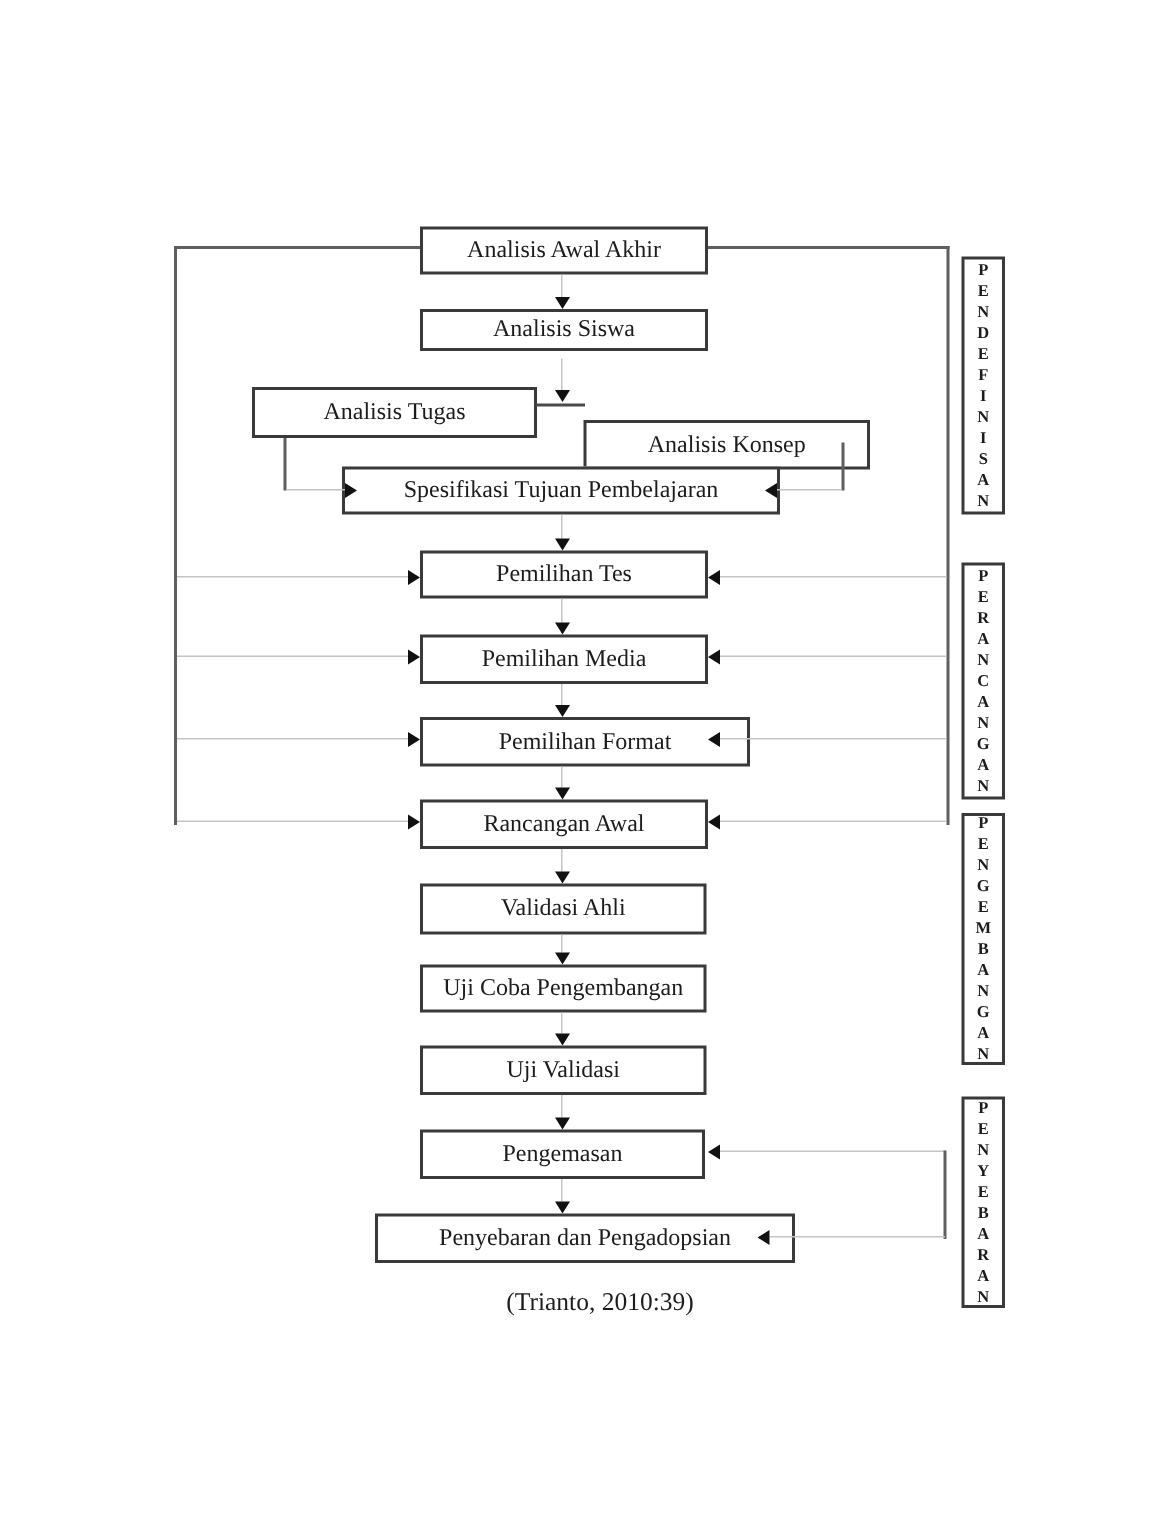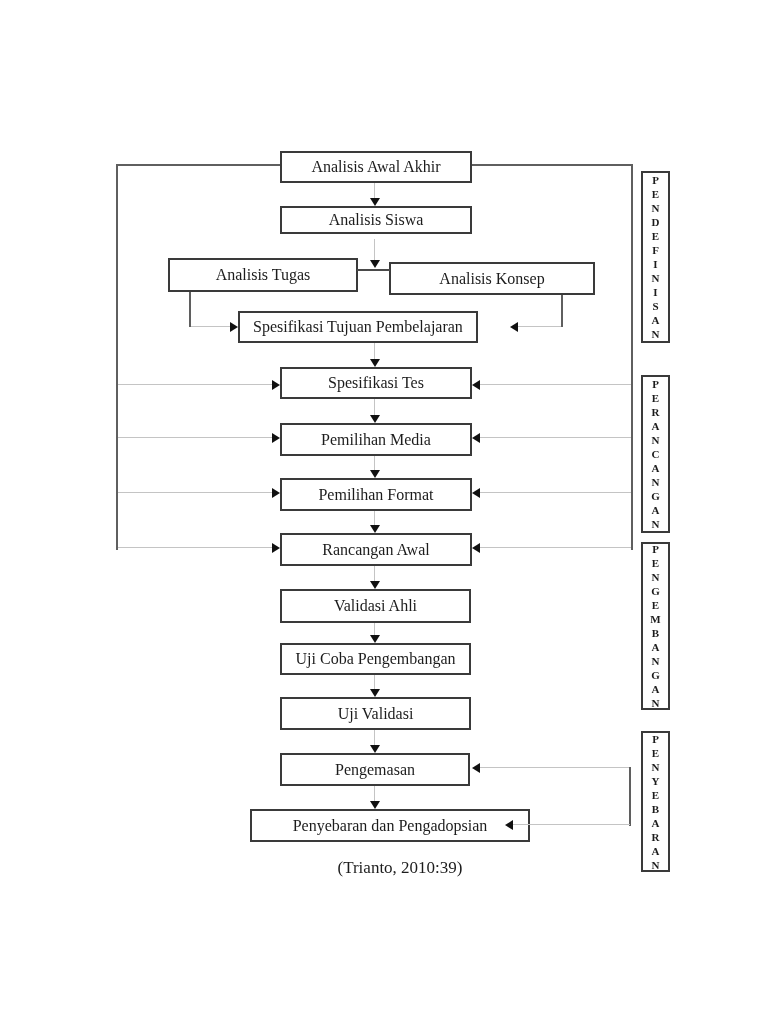--- a/index.html
+++ b/index.html
@@ -34,25 +34,25 @@
   }
 </style>
 </head>
 <body>
 
 <div id="canvas">
 
   <div class="fbox" style="left:280px;top:151px;width:192px;height:32px">Analisis Awal Akhir</div>
   <div class="fbox" style="left:280px;top:206px;width:192px;height:28px">Analisis Siswa</div>
   <div class="fbox" style="left:168px;top:258px;width:190px;height:34px">Analisis Tugas</div>
-  <div class="fbox" style="left:389px;top:262px;width:206px;height:33px">Analisis Konsep</div>
-  <div class="fbox" style="left:238px;top:311px;width:240px;height:32px">Spesifikasi Tujuan Pembelajaran</div>
-  <div class="fbox" style="left:280px;top:367px;width:192px;height:32px">Spesifikasi Tes</div>
+  <div class="fbox" style="left:389px;top:280px;width:191px;height:33px">Analisis Konsep</div>
+  <div class="fbox" style="left:228px;top:311px;width:292px;height:32px">Spesifikasi Tujuan Pembelajaran</div>
+  <div class="fbox" style="left:280px;top:367px;width:192px;height:32px">Pemilihan Tes</div>
   <div class="fbox" style="left:280px;top:423px;width:192px;height:33px">Pemilihan Media</div>
-  <div class="fbox" style="left:280px;top:478px;width:192px;height:33px">Pemilihan Format</div>
+  <div class="fbox" style="left:280px;top:478px;width:220px;height:33px">Pemilihan Format</div>
   <div class="fbox" style="left:280px;top:533px;width:192px;height:33px">Rancangan Awal</div>
   <div class="fbox" style="left:280px;top:589px;width:191px;height:34px">Validasi Ahli</div>
   <div class="fbox" style="left:280px;top:643px;width:191px;height:32px">Uji Coba Pengembangan</div>
   <div class="fbox" style="left:280px;top:697px;width:191px;height:33px">Uji Validasi</div>
   <div class="fbox" style="left:280px;top:753px;width:190px;height:33px">Pengemasan</div>
   <div class="fbox" style="left:250px;top:809px;width:280px;height:33px">Penyebaran dan Pengadopsian</div>
 
   <div class="vlabel" style="left:641px;top:171px;width:29px;height:172px">P
 E
 N

